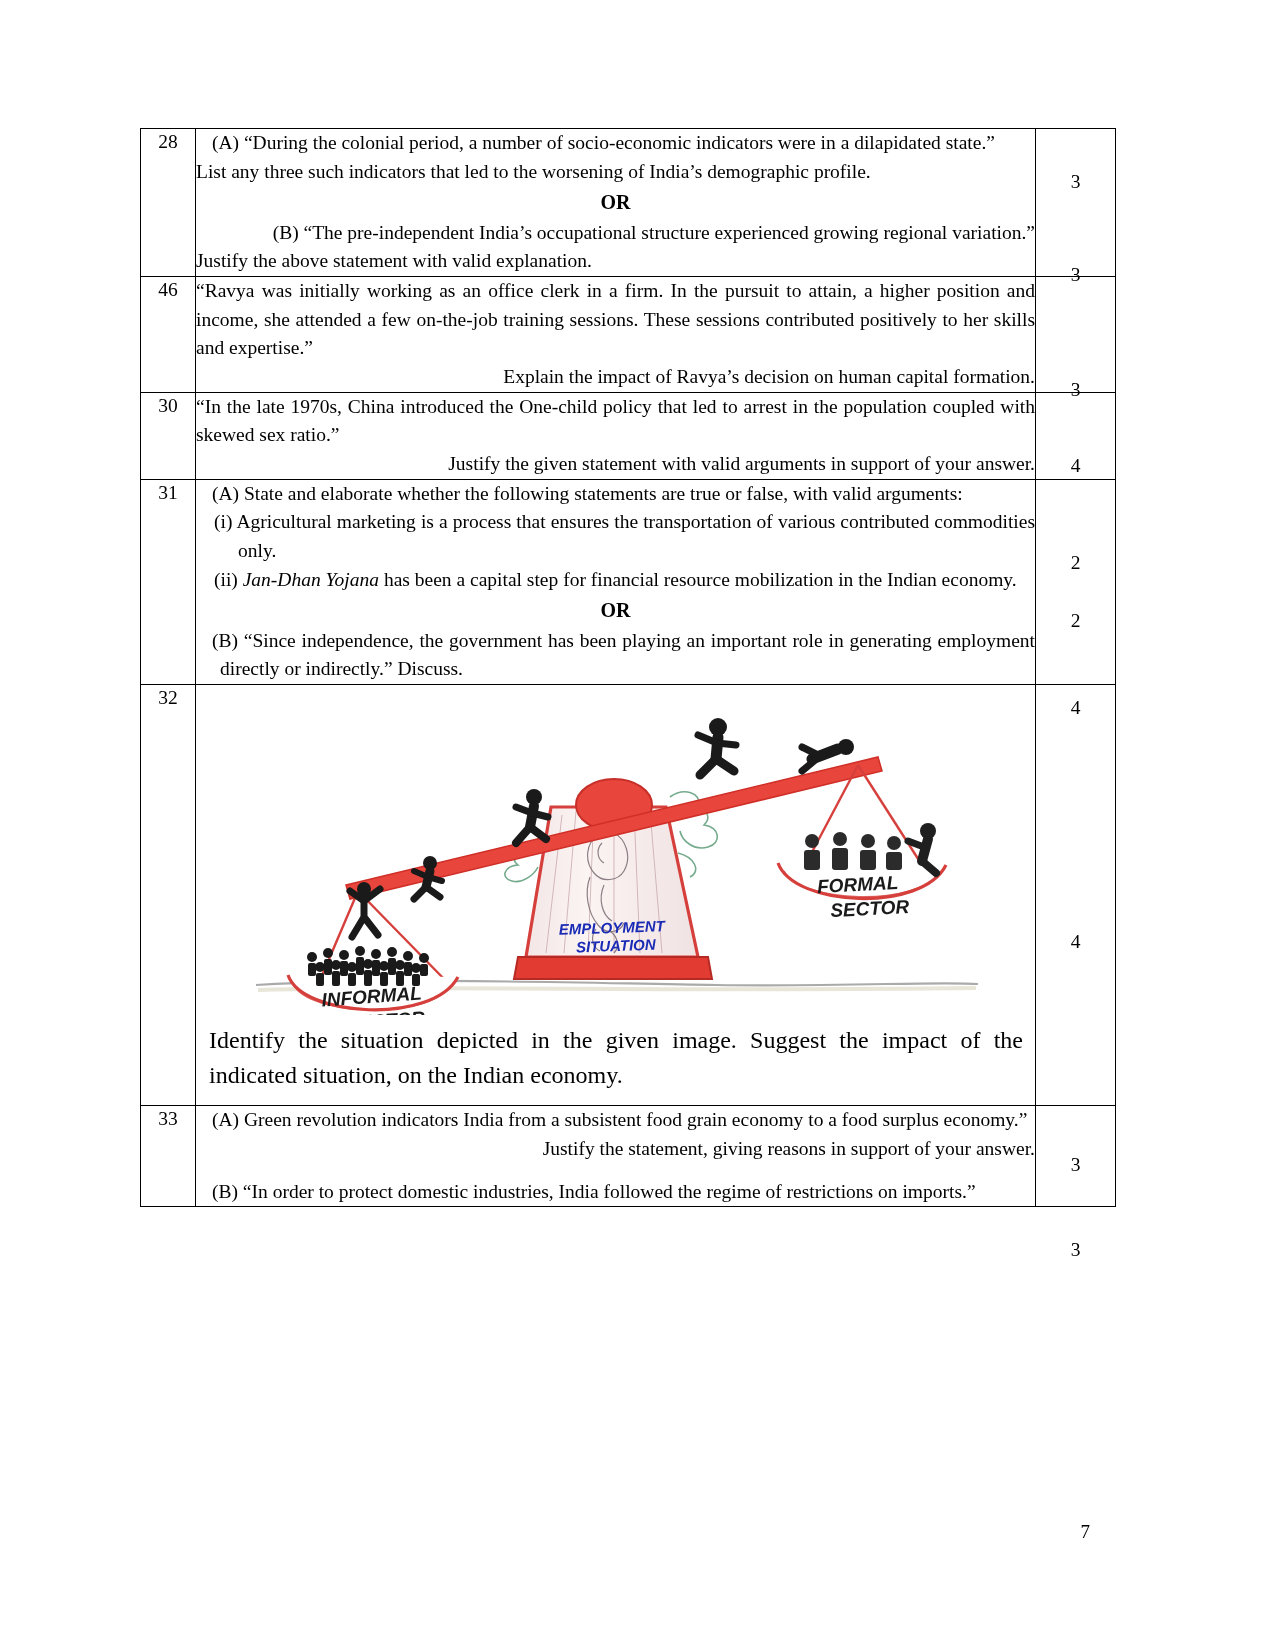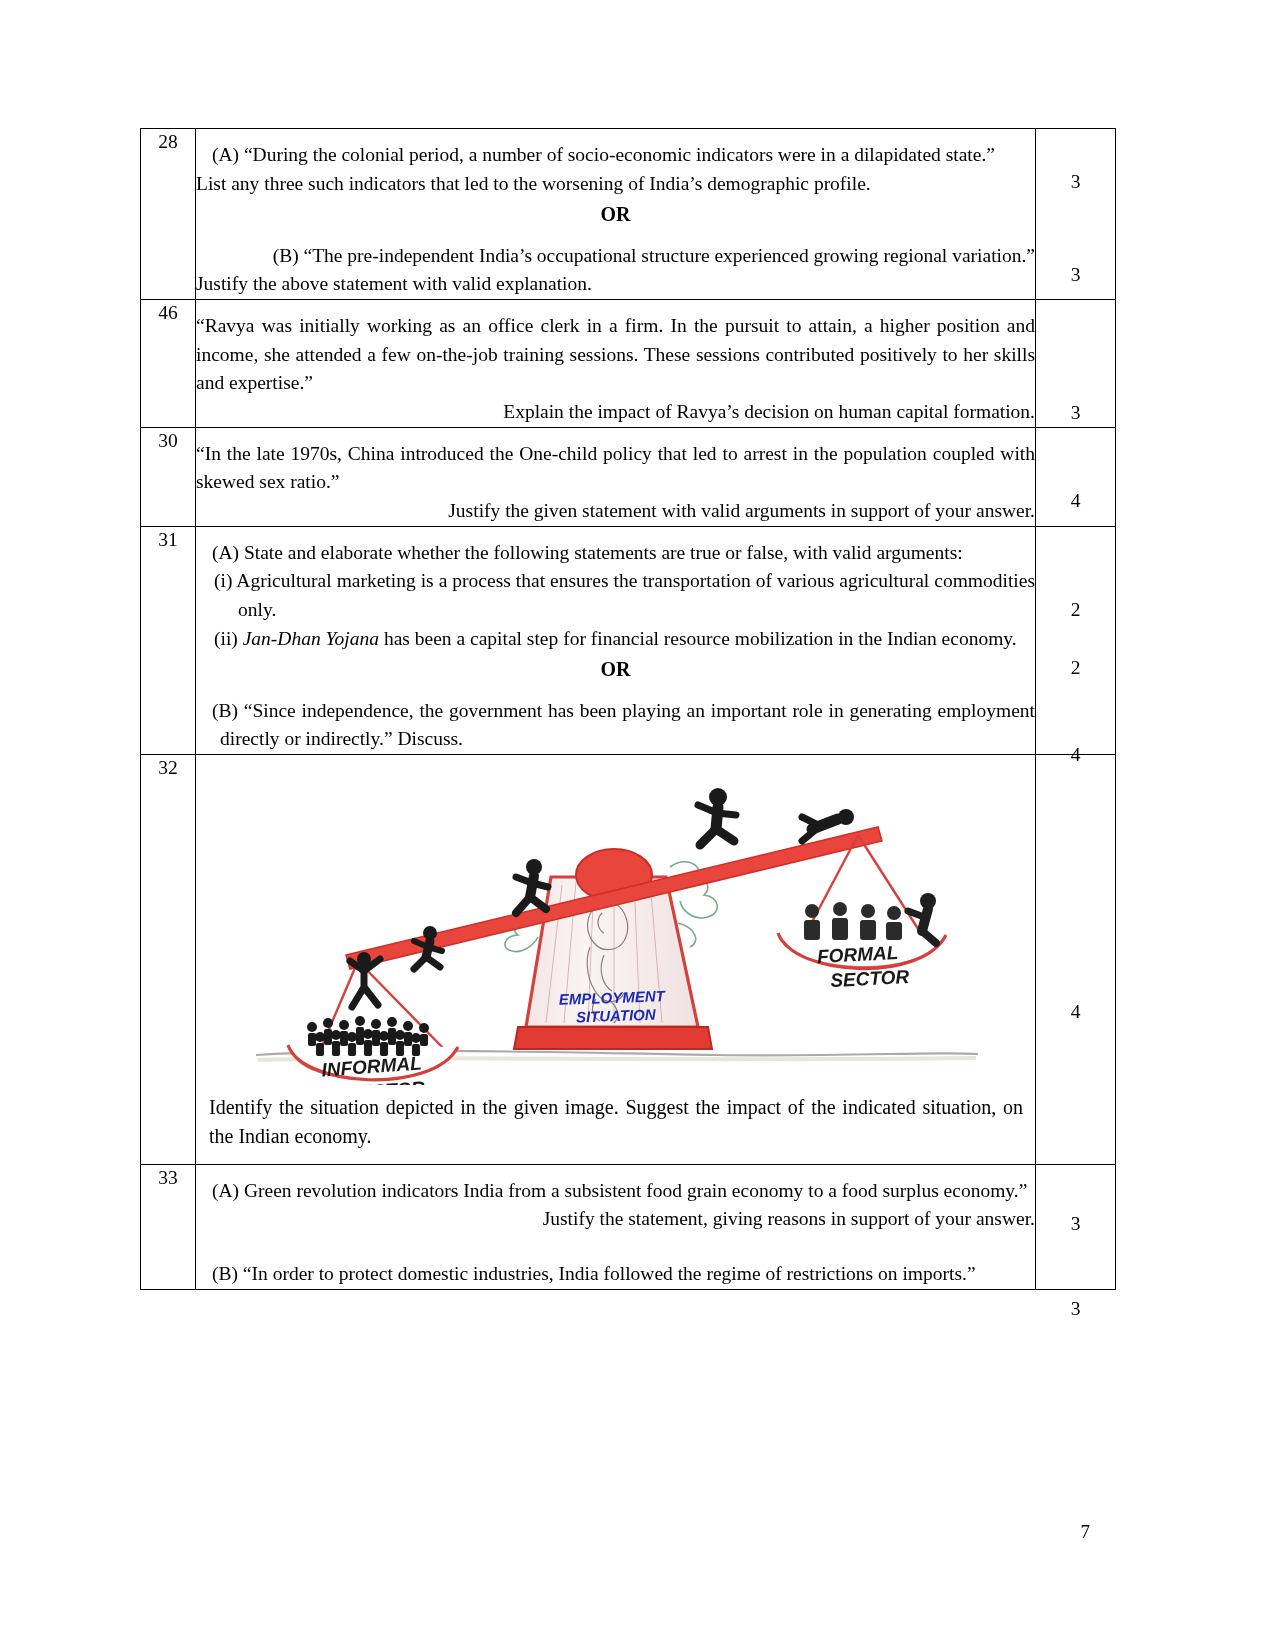--- a/index.html
+++ b/index.html
@@ -52,21 +52,21 @@
     line-height: 1.47;
     text-align: justify;
     text-justify: inter-word;
   }
   .qmarks {
     font-size: 19.5px;
     text-align: center;
     position: relative;
   }
 
-  p.ln { margin: 12px 0 0 0; }
+  p.ln { margin: 0 0 0 0; }
   p.ln + p.ln { margin-top: 0; }
   .center-or {
     text-align: center;
     font-weight: bold;
     margin: 2px 0 1px 0;
     font-size: 20px;
   }
   .hang {
     padding-left: 24px;
     text-indent: -8px;
@@ -91,21 +91,21 @@
     position: relative;
     width: 100%;
     height: 330px;
     overflow: hidden;
     background: #fff;
   }
   .illu-svg { display: block; margin: 0 auto; }
 
   .caption {
     padding: 8px 12px 12px 13px;
-    font-size: 20px;
+    font-size: 24px;
     line-height: 1.47;
     text-align: justify;
   }
 
   .pagenum {
     position: absolute;
     left: 0;
     top: 1505px;
     width: 1090px;
     text-align: right;
@@ -166,21 +166,21 @@
           <div class="marks-inner">
             <span class="marks-abs" style="top:62px">4</span>
           </div>
         </td>
       </tr>
 
       <tr>
         <td class="qnum">31</td>
         <td class="qbody">
           <p class="ln hang">(A) State and elaborate whether the following statements are true or false, with valid arguments:</p>
-          <p class="ln roman-item">(i) Agricultural marketing is a process that ensures the transportation of various agricultural commodities only.</p>
+          <p class="ln roman-item">(i) Agricultural marketing is a process that ensures the transportation of various contributed commodities only.</p>
           <p class="ln roman-item"><span>(ii) </span><span class="ital">Jan-Dhan Yojana</span><span> has been a capital step for financial resource mobilization in the Indian economy.</span></p>
           <p class="center-or">OR</p>
           <p class="ln hang">(B) “Since independence, the government has been playing an important role in generating employment directly or indirectly.” Discuss.</p>
         </td>
         <td class="qmarks">
           <div class="marks-inner">
             <span class="marks-abs" style="top:72px">2</span>
             <span class="marks-abs" style="top:130px">2</span>
             <span class="marks-abs" style="top:217px">4</span>
           </div>

